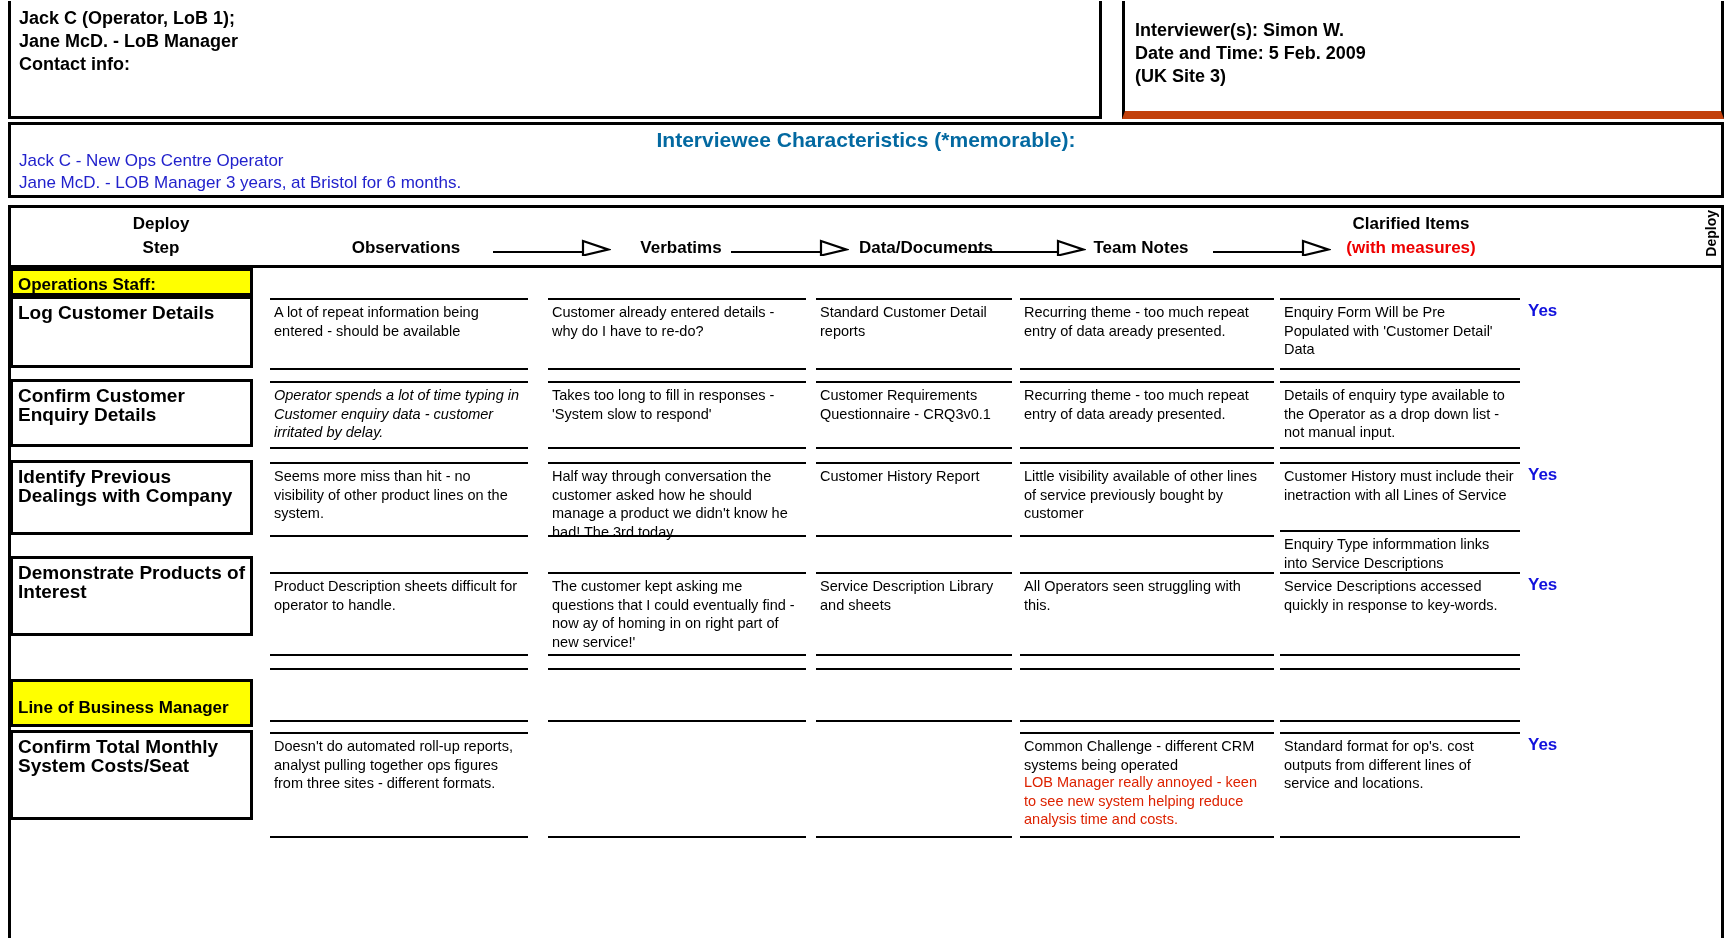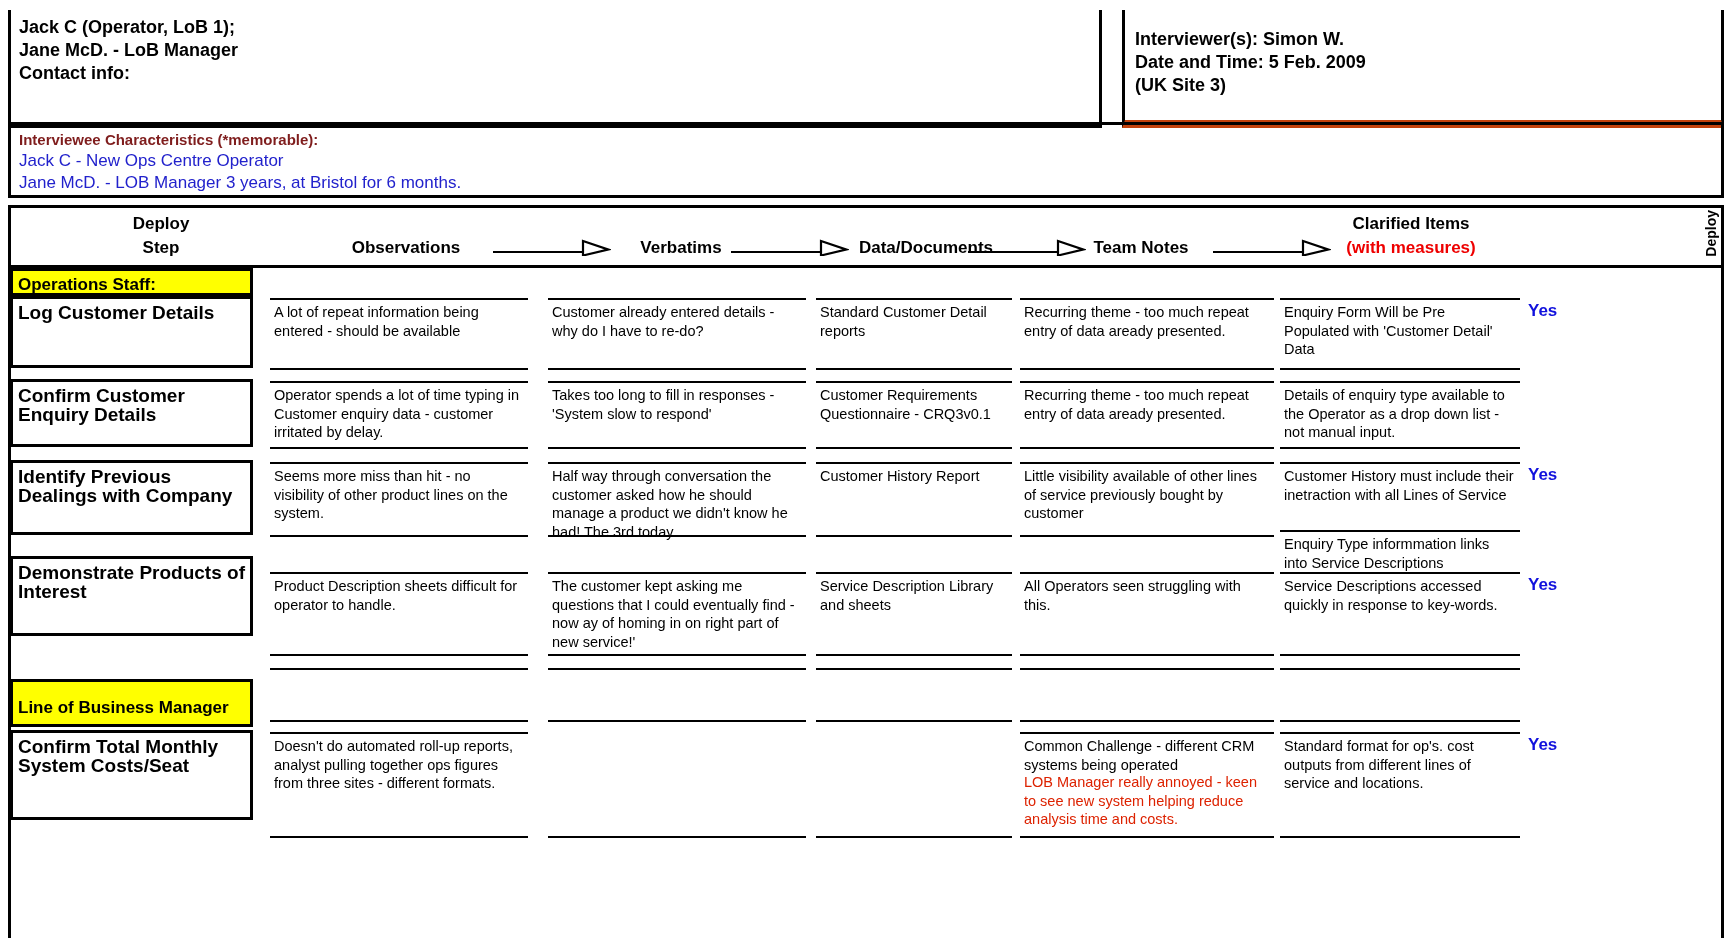--- a/index.html
+++ b/index.html
@@ -12,21 +12,21 @@
     position: relative;
     width: 1732px;
     height: 938px;
     background: #ffffff;
     overflow: hidden;
   }
 
   
   .top-row {
     position: absolute;
-    left: 8px; top: 10px;
+    left: 8px; top: 1px;
     width: 1716px; height: 118px;
   }
   .top-left-box {
     position: absolute;
     left: 0; top: 0;
     width: 1094px; height: 118px;
     border-left: 3px solid #000;
     border-right: 3px solid #000;
     border-bottom: 3px solid #000;
     padding: 6px 8px 0 8px;
@@ -53,22 +53,23 @@
     position: absolute;
     left: 8px; top: 122px;
     width: 1716px; height: 76px;
     border-left: 3px solid #000;
     border-right: 3px solid #000;
     border-top: 3px solid #000;
     border-bottom: 3px solid #000;
     padding: 4px 8px 0 8px;
   }
   .char-title {
-    font-size: 15px; font-weight: bold; color: #7f1d1d;
+    font-size: 21px; font-weight: bold; color: #0369a1;
     line-height: 21px;
+    text-align: center;
   }
   .char-sub {
     font-size: 17px; color: #2222cc;
     line-height: 22px;
   }
 
   
   .colhdr {
     position: absolute;
     left: 8px; top: 205px;
@@ -237,21 +238,21 @@
     <div class="tcell" style="left:1012px; top:30px; width:254px; height:70px;">Recurring theme - too much repeat entry of data aready presented.</div>
     <div class="tcell" style="left:1272px; top:30px; width:240px; height:70px;">Enquiry Form Will be Pre Populated with 'Customer Detail' Data</div>
     <div class="yesmark" style="left:1520px; top:33px;">Yes</div>
     <div class="rule" style="left:262px; top:100px; width:258px;"></div>
     <div class="rule" style="left:540px; top:100px; width:258px;"></div>
     <div class="rule" style="left:808px; top:100px; width:196px;"></div>
     <div class="rule" style="left:1012px; top:100px; width:254px;"></div>
     <div class="rule" style="left:1272px; top:100px; width:240px;"></div>
 
     <div class="step-cell" style="top:111px; height:68px;">Confirm Customer Enquiry Details</div>
-    <div class="tcell" style="left:262px; top:113px; width:258px; height:66px;">Operator spends a lot of time typing in Customer enquiry data - customer irritated by delay.</div>
+    <div class="tcell" style="left:262px; top:113px; width:258px; height:66px;font-style:italic;">Operator spends a lot of time typing in Customer enquiry data - customer irritated by delay.</div>
     <div class="tcell" style="left:540px; top:113px; width:258px; height:66px;">Takes too long to fill in responses - 'System slow to respond'</div>
     <div class="tcell" style="left:808px; top:113px; width:196px; height:66px;">Customer Requirements Questionnaire - CRQ3v0.1</div>
     <div class="tcell" style="left:1012px; top:113px; width:254px; height:66px;">Recurring theme - too much repeat entry of data aready presented.</div>
     <div class="tcell" style="left:1272px; top:113px; width:240px; height:66px;">Details of enquiry type available to the Operator as a drop down list - not manual input.</div>
     <div class="rule" style="left:262px; top:179px; width:258px;"></div>
     <div class="rule" style="left:540px; top:179px; width:258px;"></div>
     <div class="rule" style="left:808px; top:179px; width:196px;"></div>
     <div class="rule" style="left:1012px; top:179px; width:254px;"></div>
     <div class="rule" style="left:1272px; top:179px; width:240px;"></div>
 

